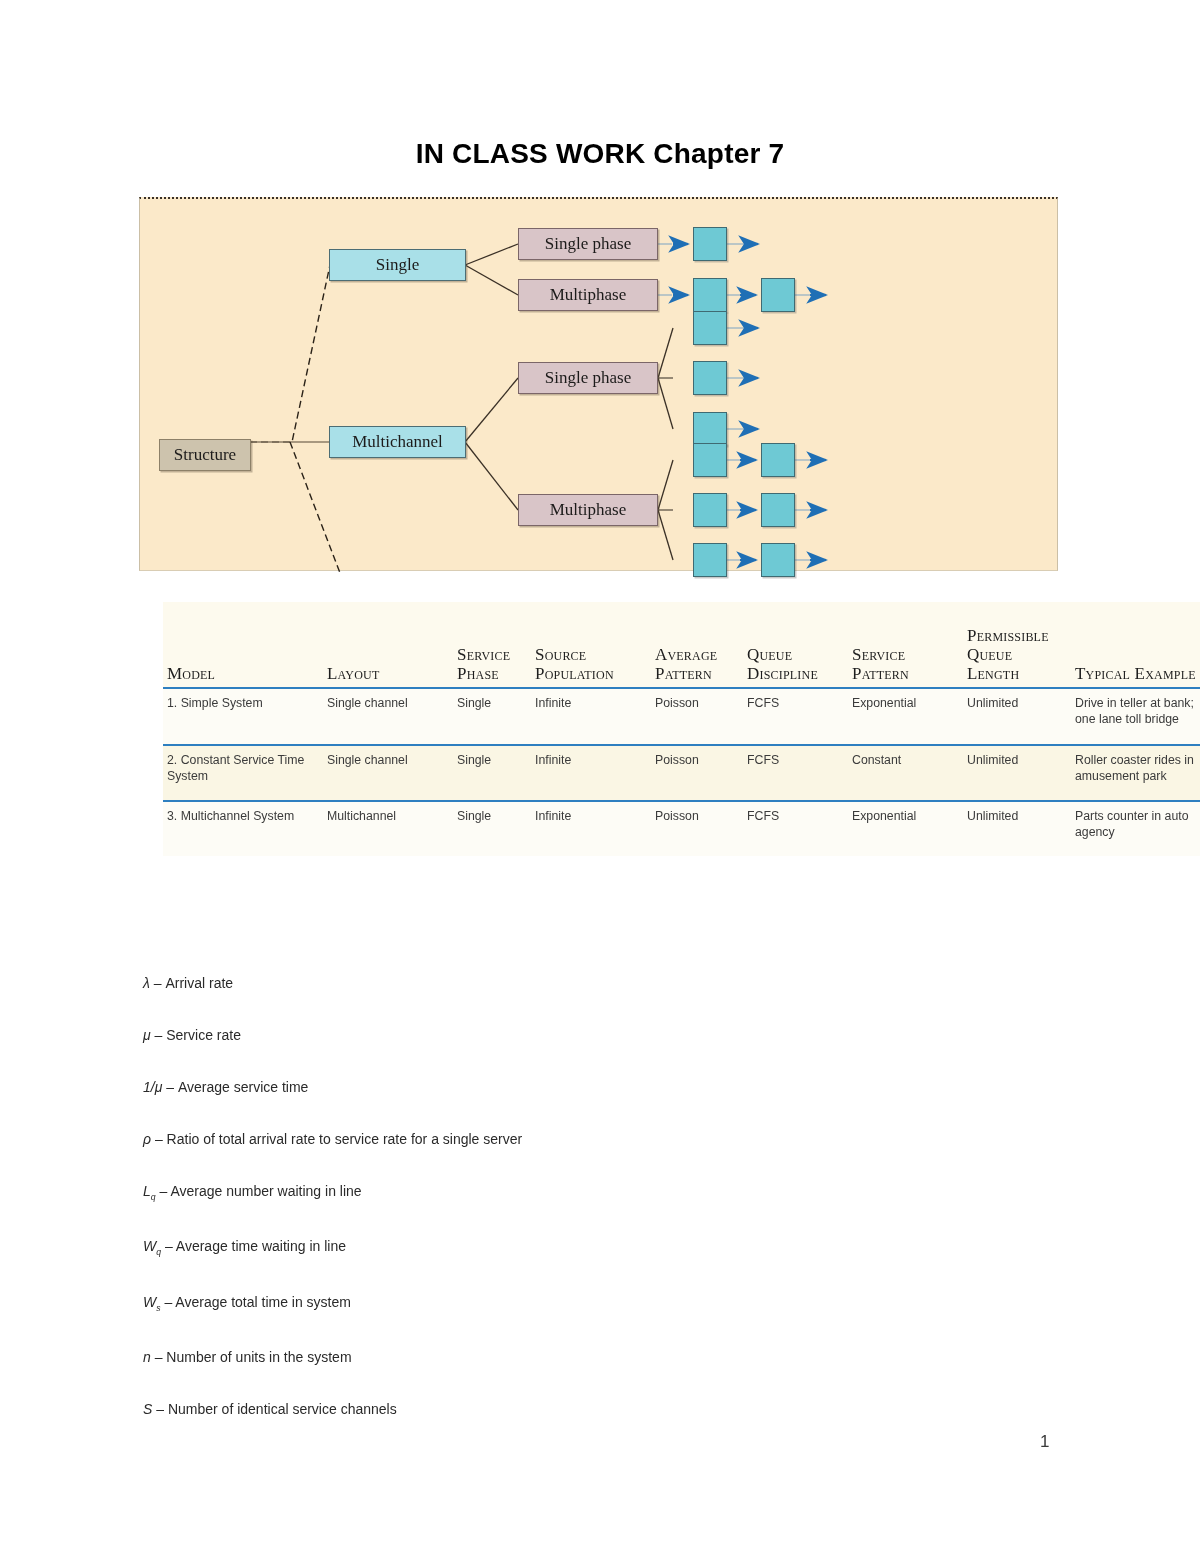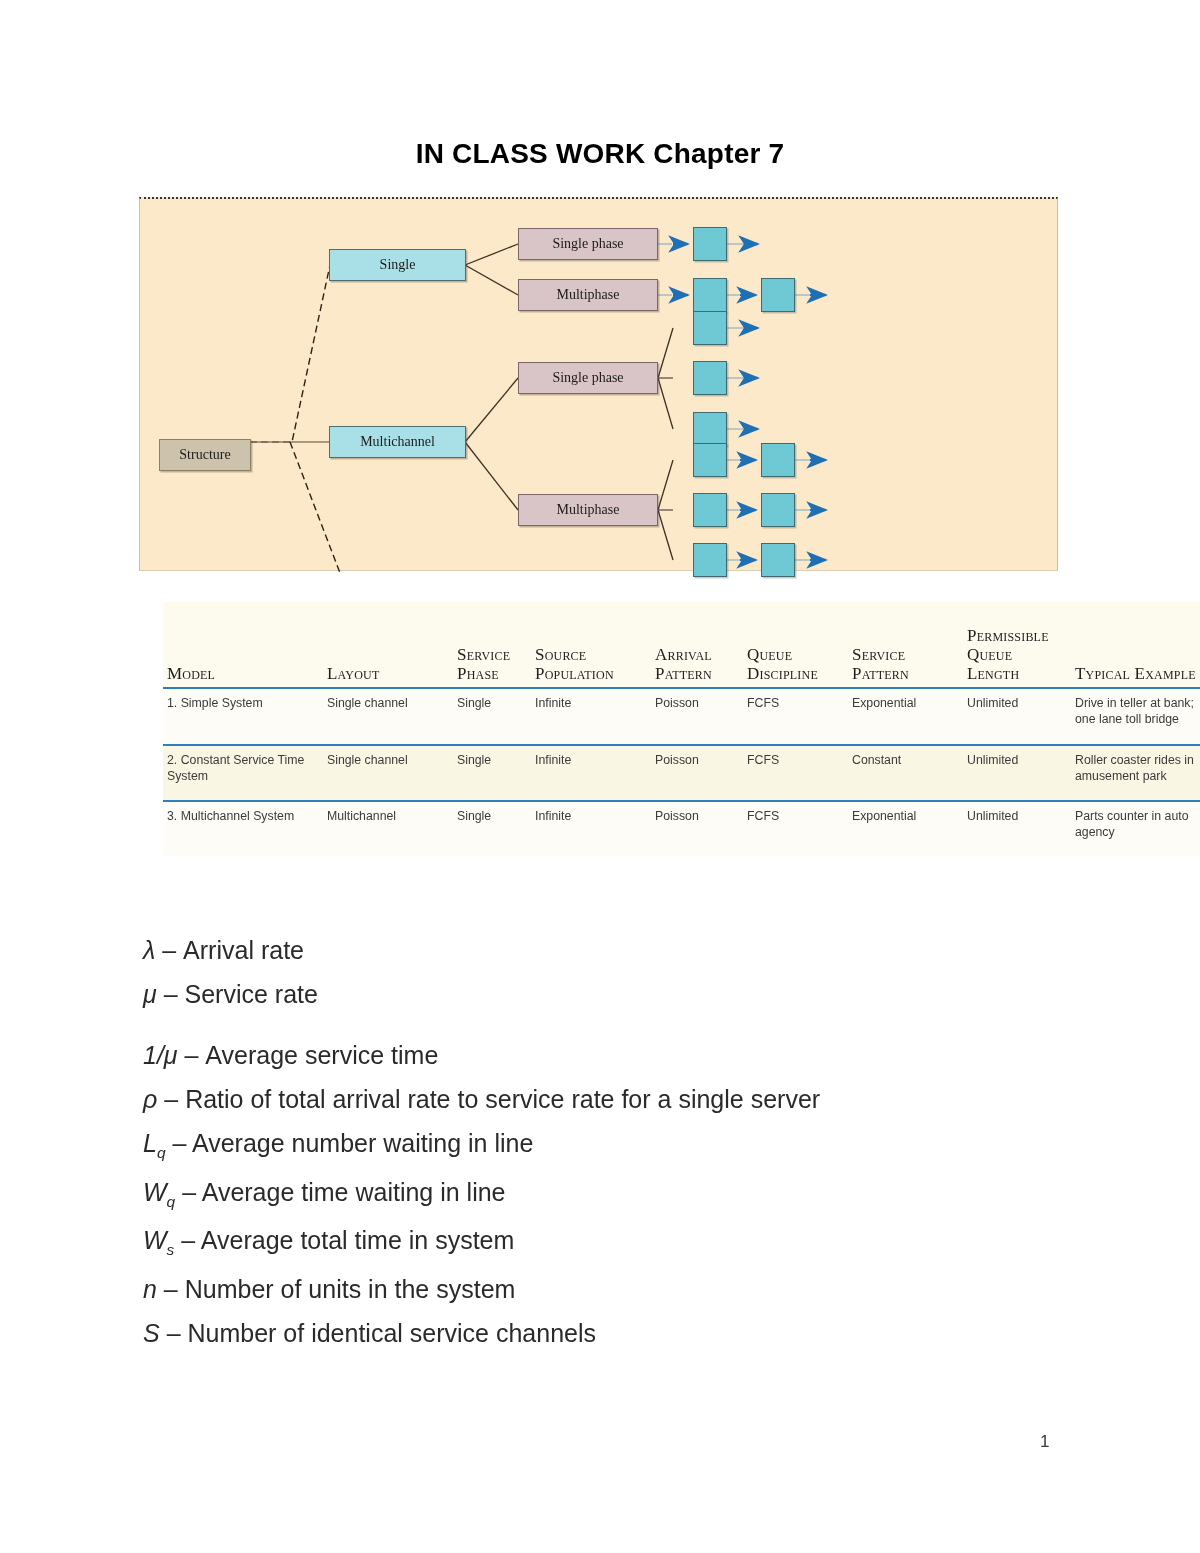--- a/index.html
+++ b/index.html
@@ -47,21 +47,21 @@
     position: absolute;
     left: 0;
     top: 0;
     width: 919px;
     height: 374px;
   }
   .node {
     position: absolute;
     box-sizing: border-box;
     font-family: "Liberation Serif", serif;
-    font-size: 14px;
+    font-size: 17px;
     color: #1c1b1a;
     display: flex;
     align-items: center;
     justify-content: center;
     border: 1px solid #6c6050;
     box-shadow: 1.5px 1.5px 0 rgba(90,75,55,0.35);
   }
   .node-root {
     background: #cdc3ad;
     border-color: #8d8068;
@@ -142,25 +142,26 @@
   .col-example   { width: 130px; }
 
   
   .notation {
     position: absolute;
     left: 143px;
     top: 938px;
     width: 900px;
   }
   .note-line {
-    font-size: 25px;
+    font-size: 14px;
     color: #2a2a2a;
     line-height: 1.0;
     margin-bottom: 19px;
     white-space: nowrap;
+    margin-top: 38px;
   }
   .note-line.gap-after {
     margin-bottom: 36px;
   }
   .sym {
     font-style: italic;
     font-family: "Liberation Sans", sans-serif;
   }
   .sym sub {
     font-size: 0.62em;
@@ -299,21 +300,21 @@
         </th>
         <th class="col-phase">
           <div>Service</div>
           <div>Phase</div>
         </th>
         <th class="col-source">
           <div>Source</div>
           <div>Population</div>
         </th>
         <th class="col-arrival">
-          <div>Arrival</div>
+          <div>Average</div>
           <div>Pattern</div>
         </th>
         <th class="col-queue">
           <div>Queue</div>
           <div>Discipline</div>
         </th>
         <th class="col-servpat">
           <div>Service</div>
           <div>Pattern</div>
         </th>

